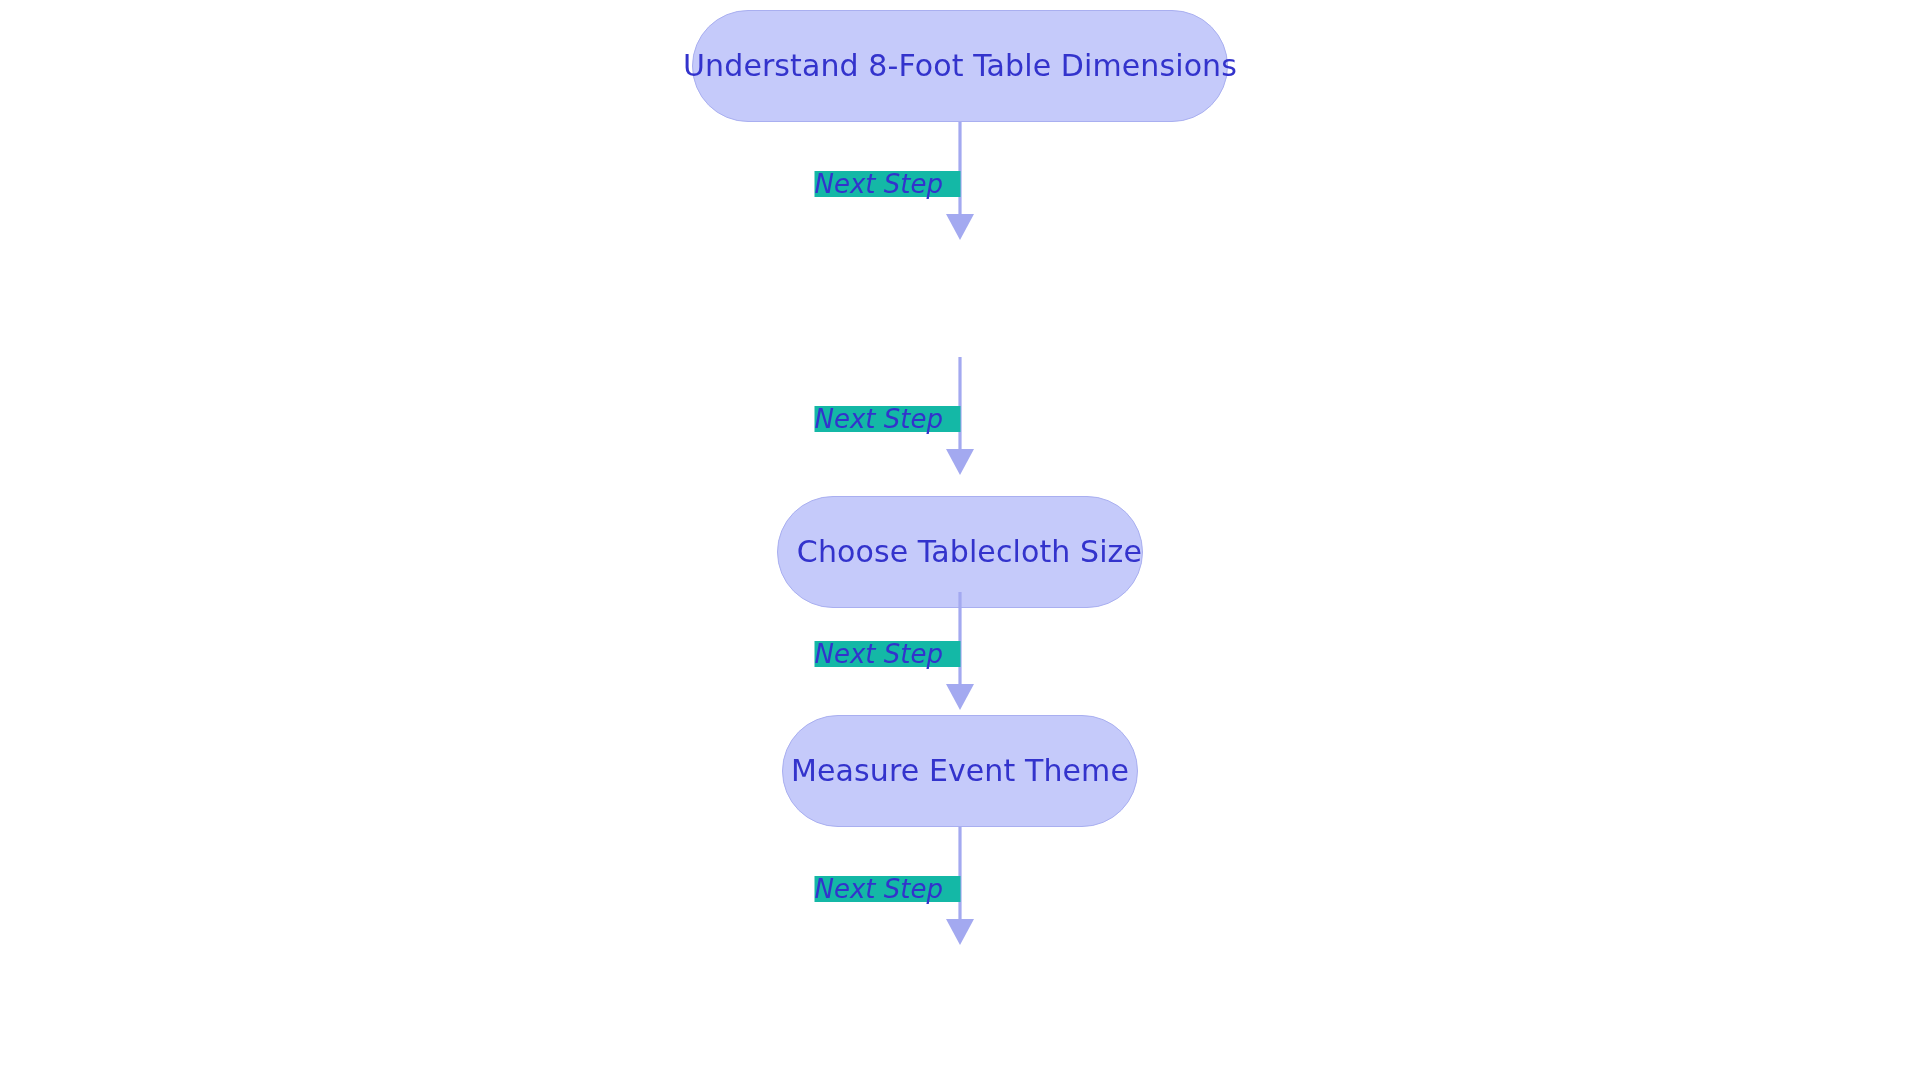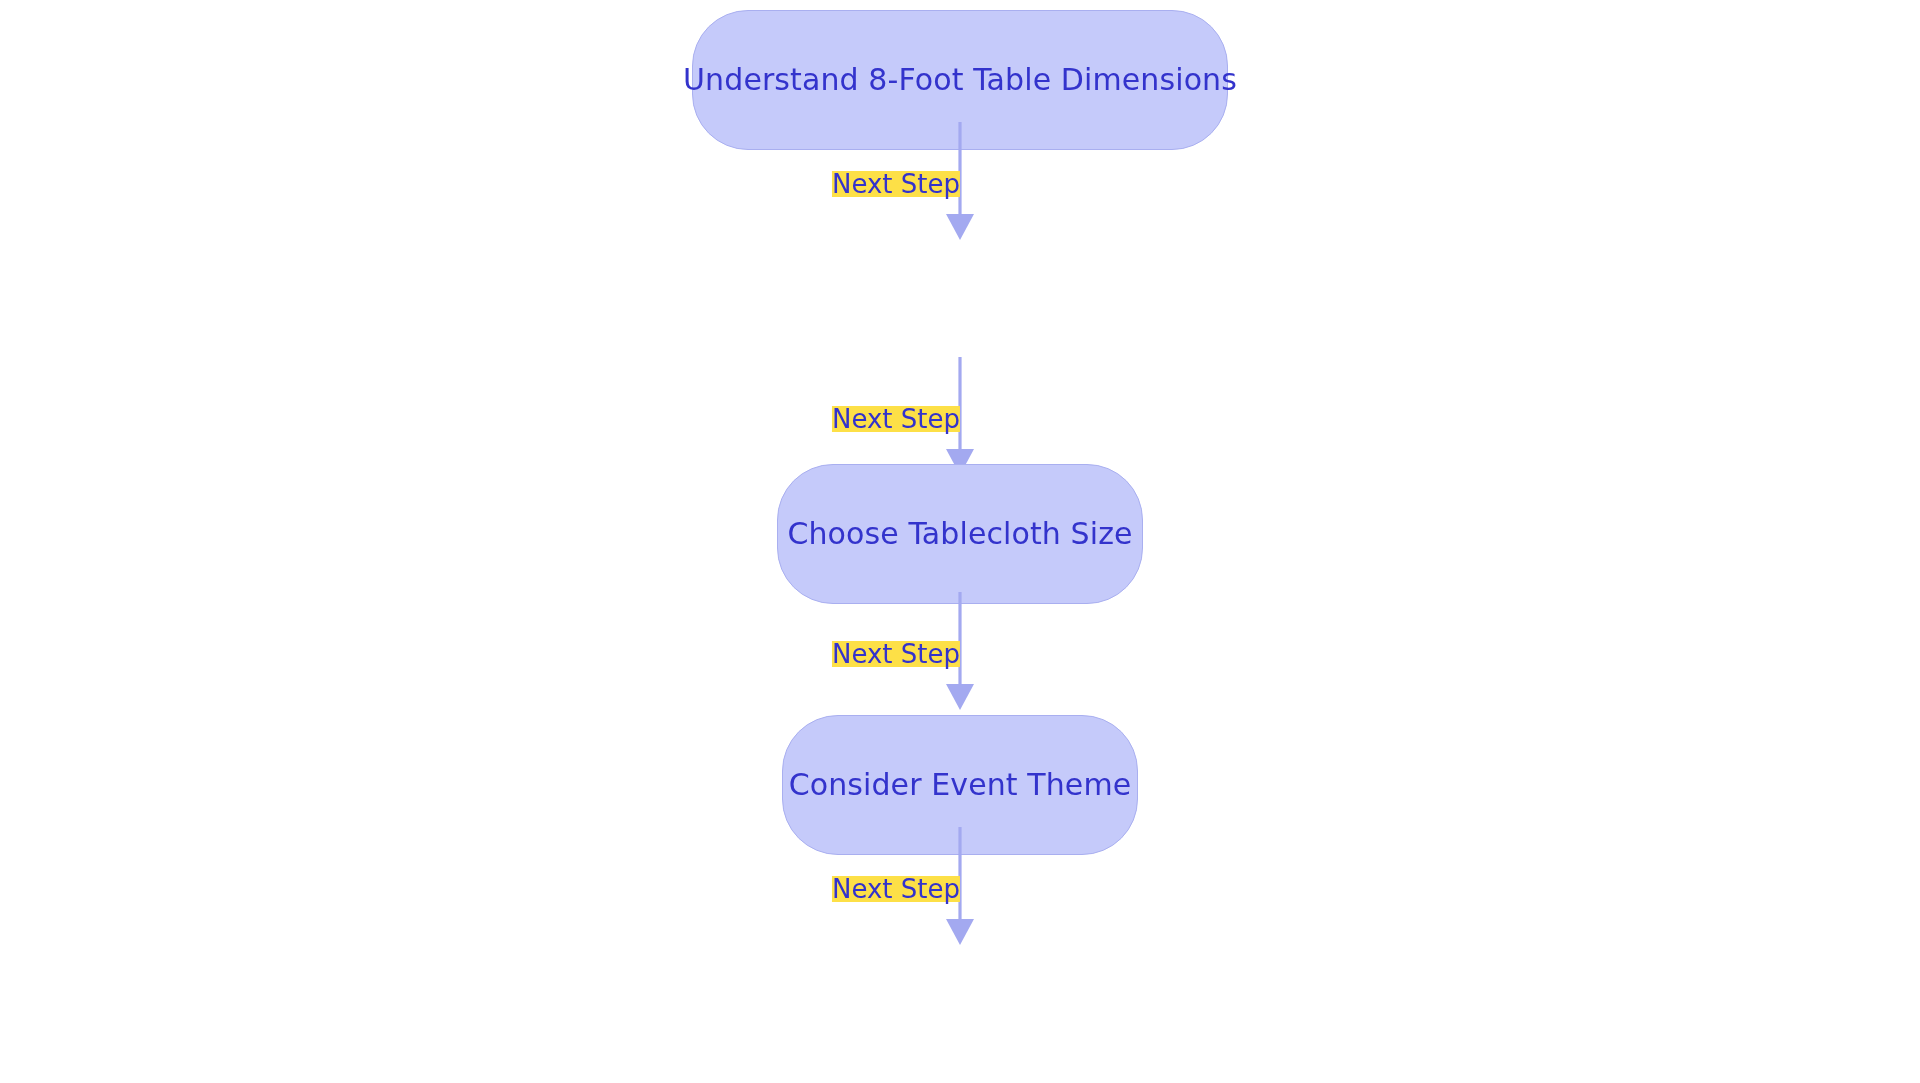--- a/index.html
+++ b/index.html
@@ -22,39 +22,39 @@
     background: #ffffff;
   }
 
   
   .node {
     position: absolute;
     box-sizing: border-box;
     display: flex;
     align-items: center;
     justify-content: center;
-    height: 140px;
+    height: 112px;
     border-radius: 56px;
     background: #c5cafa;
     border: 1.4px solid #a9aff0;
     left: 50%;
     transform: translateX(-50%);
   }
   .node-label {
     font-size: 30px;
     line-height: 1;
     color: #3333cc;
     letter-spacing: 0.1px;
     white-space: nowrap;
     font-weight: 400;
   }
 
   .node-1 { top: 10px;  width: 536px; }
   .node-2 { top: 245px; width: 406px; }
-  .node-3 { top: 464px; width: 366px; }
+  .node-3 { top: 496px; width: 366px; justify-content: flex-end; }
   .node-4 { top: 715px; width: 356px; }
   .node-5 { top: 950px; width: 444px; }
 
   
   .connector {
     position: absolute;
     left: 50%;
     transform: translateX(-50%);
     width: 420px;
     height: 123px;
@@ -77,27 +77,28 @@
     fill: none;
   }
   .conn-head {
     fill: #a3a9f0;
   }
   .conn-label {
     position: absolute;
     top: 50%;
     left: 50%;
     transform: translate(-100%, -50%);
-    padding-right: 0;
+    padding-right: 17px;
     font-size: 26px;
     line-height: 1;
     color: #3333cc;
     white-space: nowrap;
-    background: #fde047;
+    background: #14b8a6;
     pointer-events: none;
+    font-style: italic;
   }
 </style>
 </head>
 <body>
 
 <div id="flow-canvas">
 
   <div class="node node-1">
     <span class="node-label">Understand 8-Foot Table Dimensions</span>
   </div>
@@ -125,21 +126,21 @@
 
   <div class="connector conn-3">
     <svg class="conn-svg" viewBox="0 0 420 123" preserveAspectRatio="none">
       <line class="conn-line" x1="210" y1="0" x2="210" y2="100"></line>
       <polygon class="conn-head" points="210,118 196,92 224,92"></polygon>
     </svg>
     <span class="conn-label">Next Step</span>
   </div>
 
   <div class="node node-4">
-    <span class="node-label">Consider Event Theme</span>
+    <span class="node-label">Measure Event Theme</span>
   </div>
 
   <div class="connector conn-4">
     <svg class="conn-svg" viewBox="0 0 420 123" preserveAspectRatio="none">
       <line class="conn-line" x1="210" y1="0" x2="210" y2="100"></line>
       <polygon class="conn-head" points="210,118 196,92 224,92"></polygon>
     </svg>
     <span class="conn-label">Next Step</span>
   </div>
 

